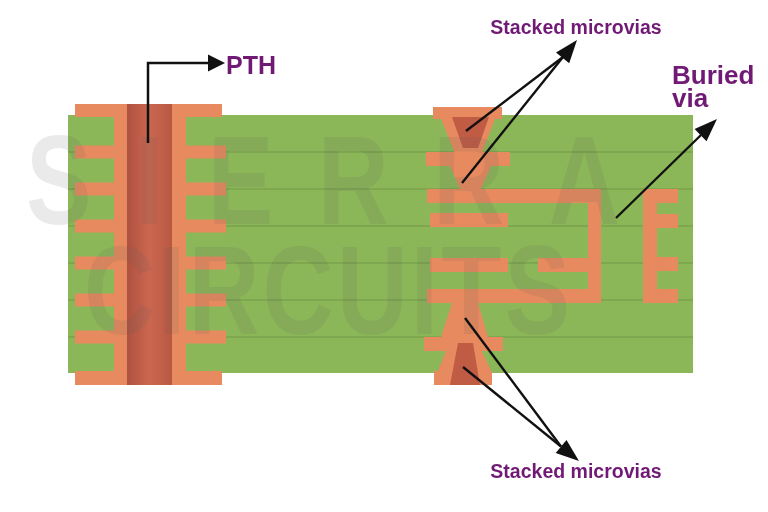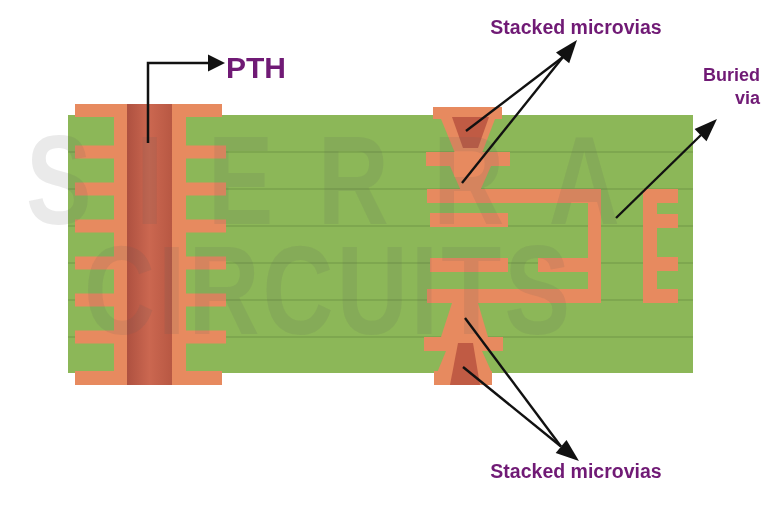--- a/index.html
+++ b/index.html
@@ -15,23 +15,23 @@
     transform:scaleX(0.78);transform-origin:left top;white-space:nowrap;
     font-size:126px;line-height:1;
   }
   .wm1{left:26px;top:118px;letter-spacing:57px;}
   .wm2{left:84px;top:228px;letter-spacing:4px;}
   .arrows-svg{z-index:3;}
   .label{
     position:absolute;z-index:4;color:#701a75;font-weight:bold;
     white-space:nowrap;
   }
-  .pth-label{left:226px;top:51px;font-size:30px;}
+  .pth-label{left:226px;top:51px;font-size:25px;}
   .mv-top-label{left:480px;top:16px;width:192px;text-align:center;font-size:19.5px;}
-  .buried-label{left:672px;top:64px;width:88px;text-align:right;font-size:18px;line-height:23px;white-space:normal;}
+  .buried-label{left:672px;top:64px;width:88px;text-align:left;font-size:26px;line-height:23px;white-space:normal;}
   .mv-bottom-label{left:480px;top:460px;width:192px;text-align:center;font-size:19.5px;}
 </style>
 </head>
 <body>
 
 <div class="stage">
 
   <svg class="board-svg" width="768" height="512" viewBox="0 0 768 512">
     <defs>
       <linearGradient id="pthHole" x1="0" y1="0" x2="1" y2="0">

